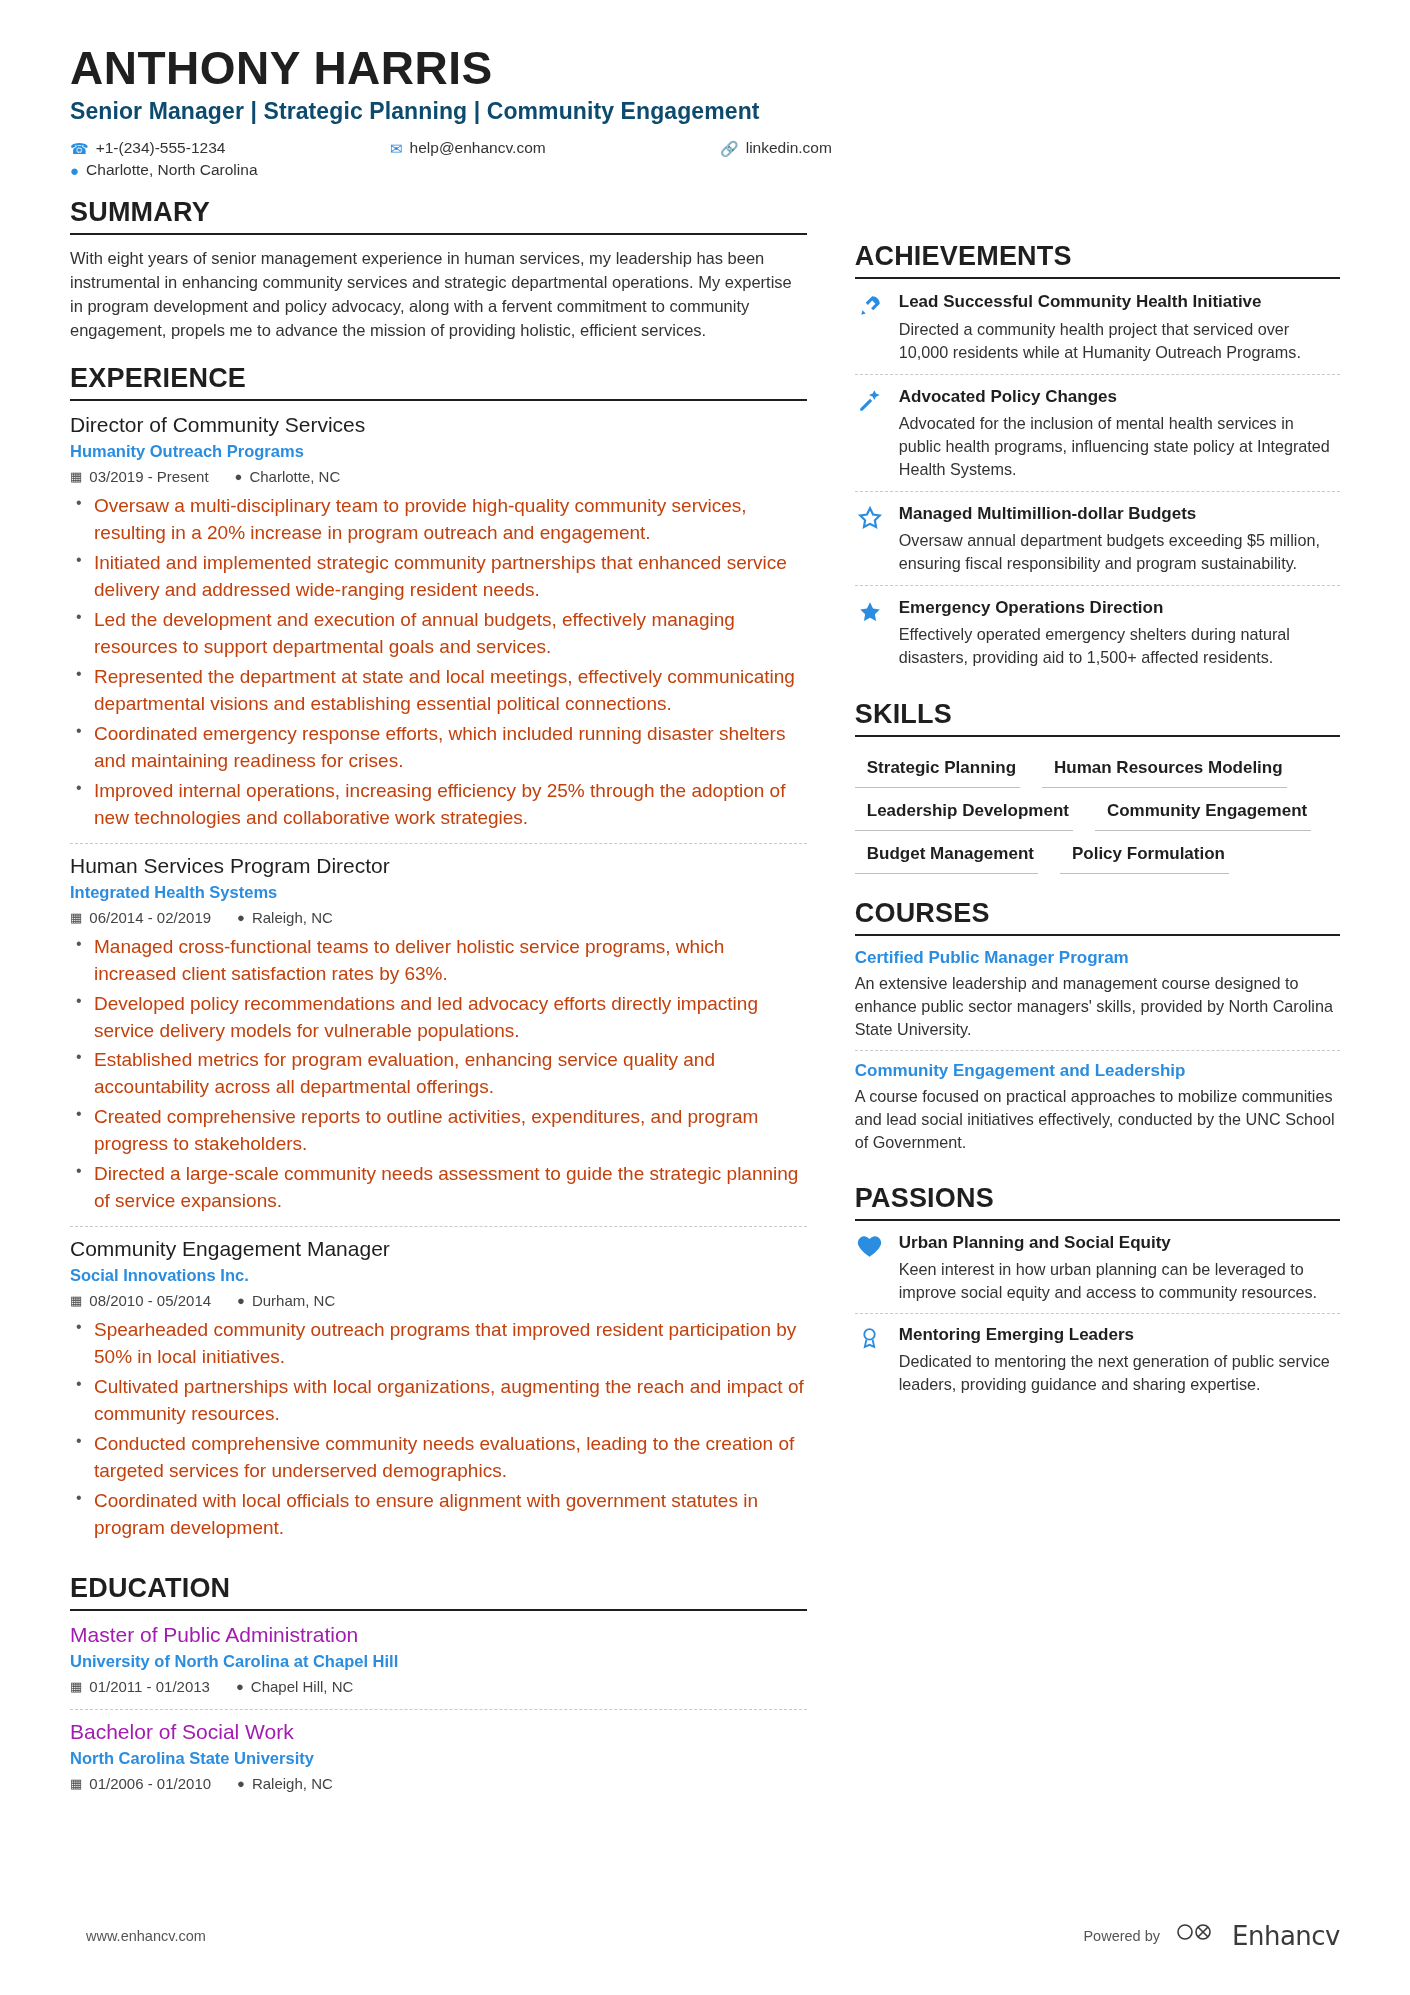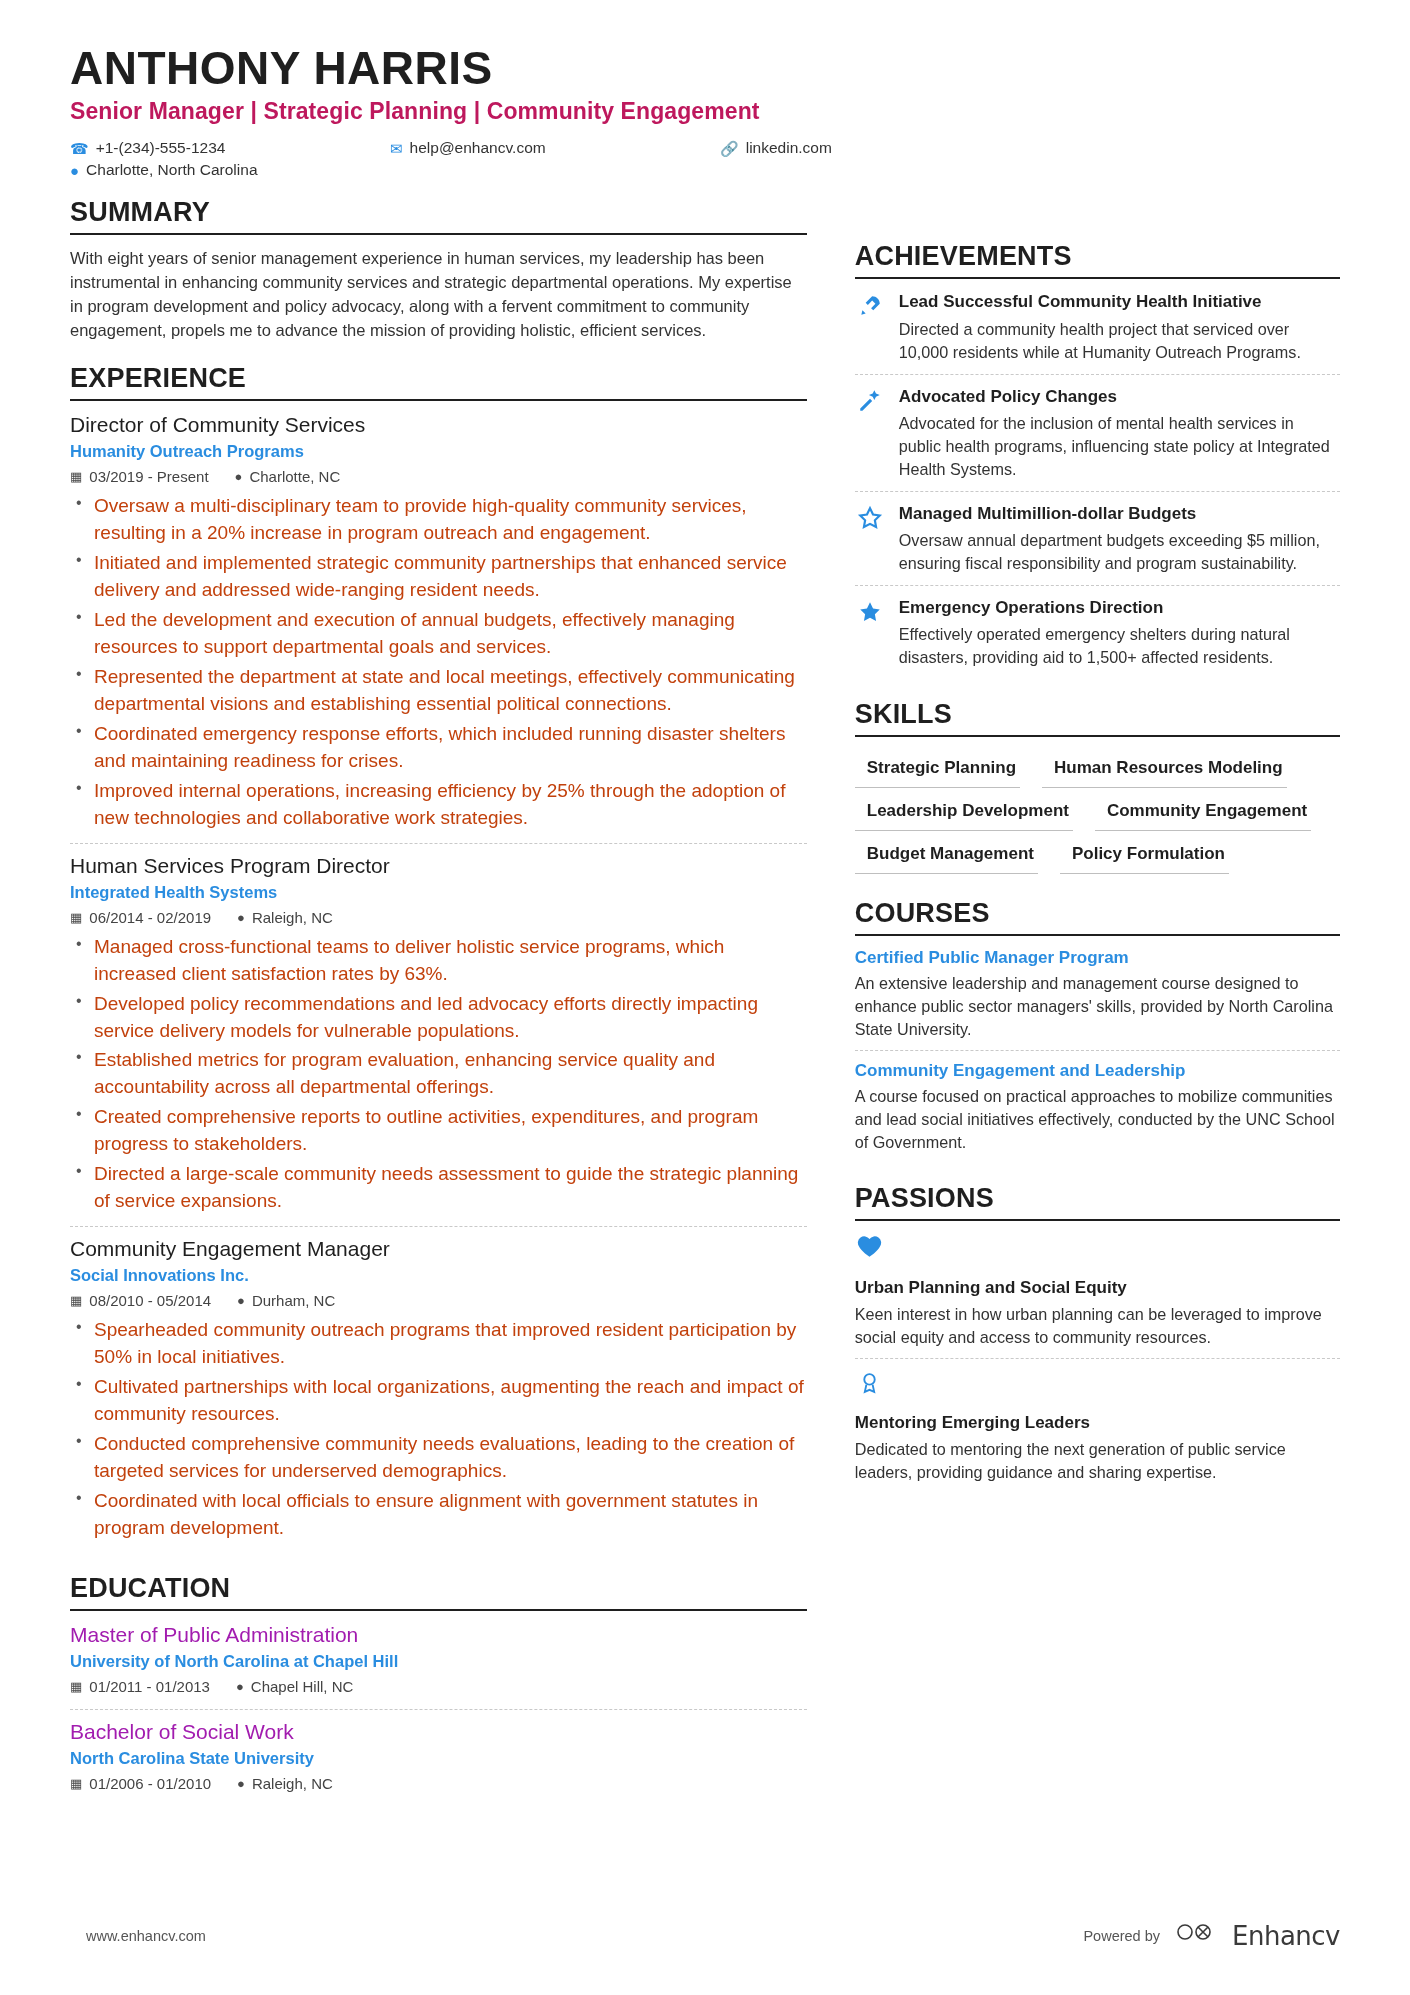--- a/index.html
+++ b/index.html
@@ -27,21 +27,21 @@
     font-size: 46px;
     font-weight: bold;
     letter-spacing: 0.5px;
     color: #1f1f1f;
     margin: 0 0 6px 0;
     line-height: 1.05;
   }
   .headline {
     font-size: 23px;
     font-weight: bold;
-    color: #be185d;
+    color: #0c4a6e;
     margin: 0 0 14px 0;
     letter-spacing: 0.1px;
   }
   .contact-row {
     display: flex;
     align-items: flex-start;
     font-size: 15.5px;
     color: #333333;
     margin-bottom: 4px;
   }
@@ -225,21 +225,20 @@
     line-height: 1.42;
     color: #333333;
     margin: 0;
   }
 
   
   .passion {
     display: flex;
     gap: 14px;
     padding-bottom: 9px;
-    flex-direction: column;
   }
   .passion + .passion {
     border-top: 1px dashed #c9c9c9;
     padding-top: 11px;
   }
   .passion-icon {
     width: 30px;
     min-width: 30px;
     color: #2a8de0;
     font-size: 23px;

